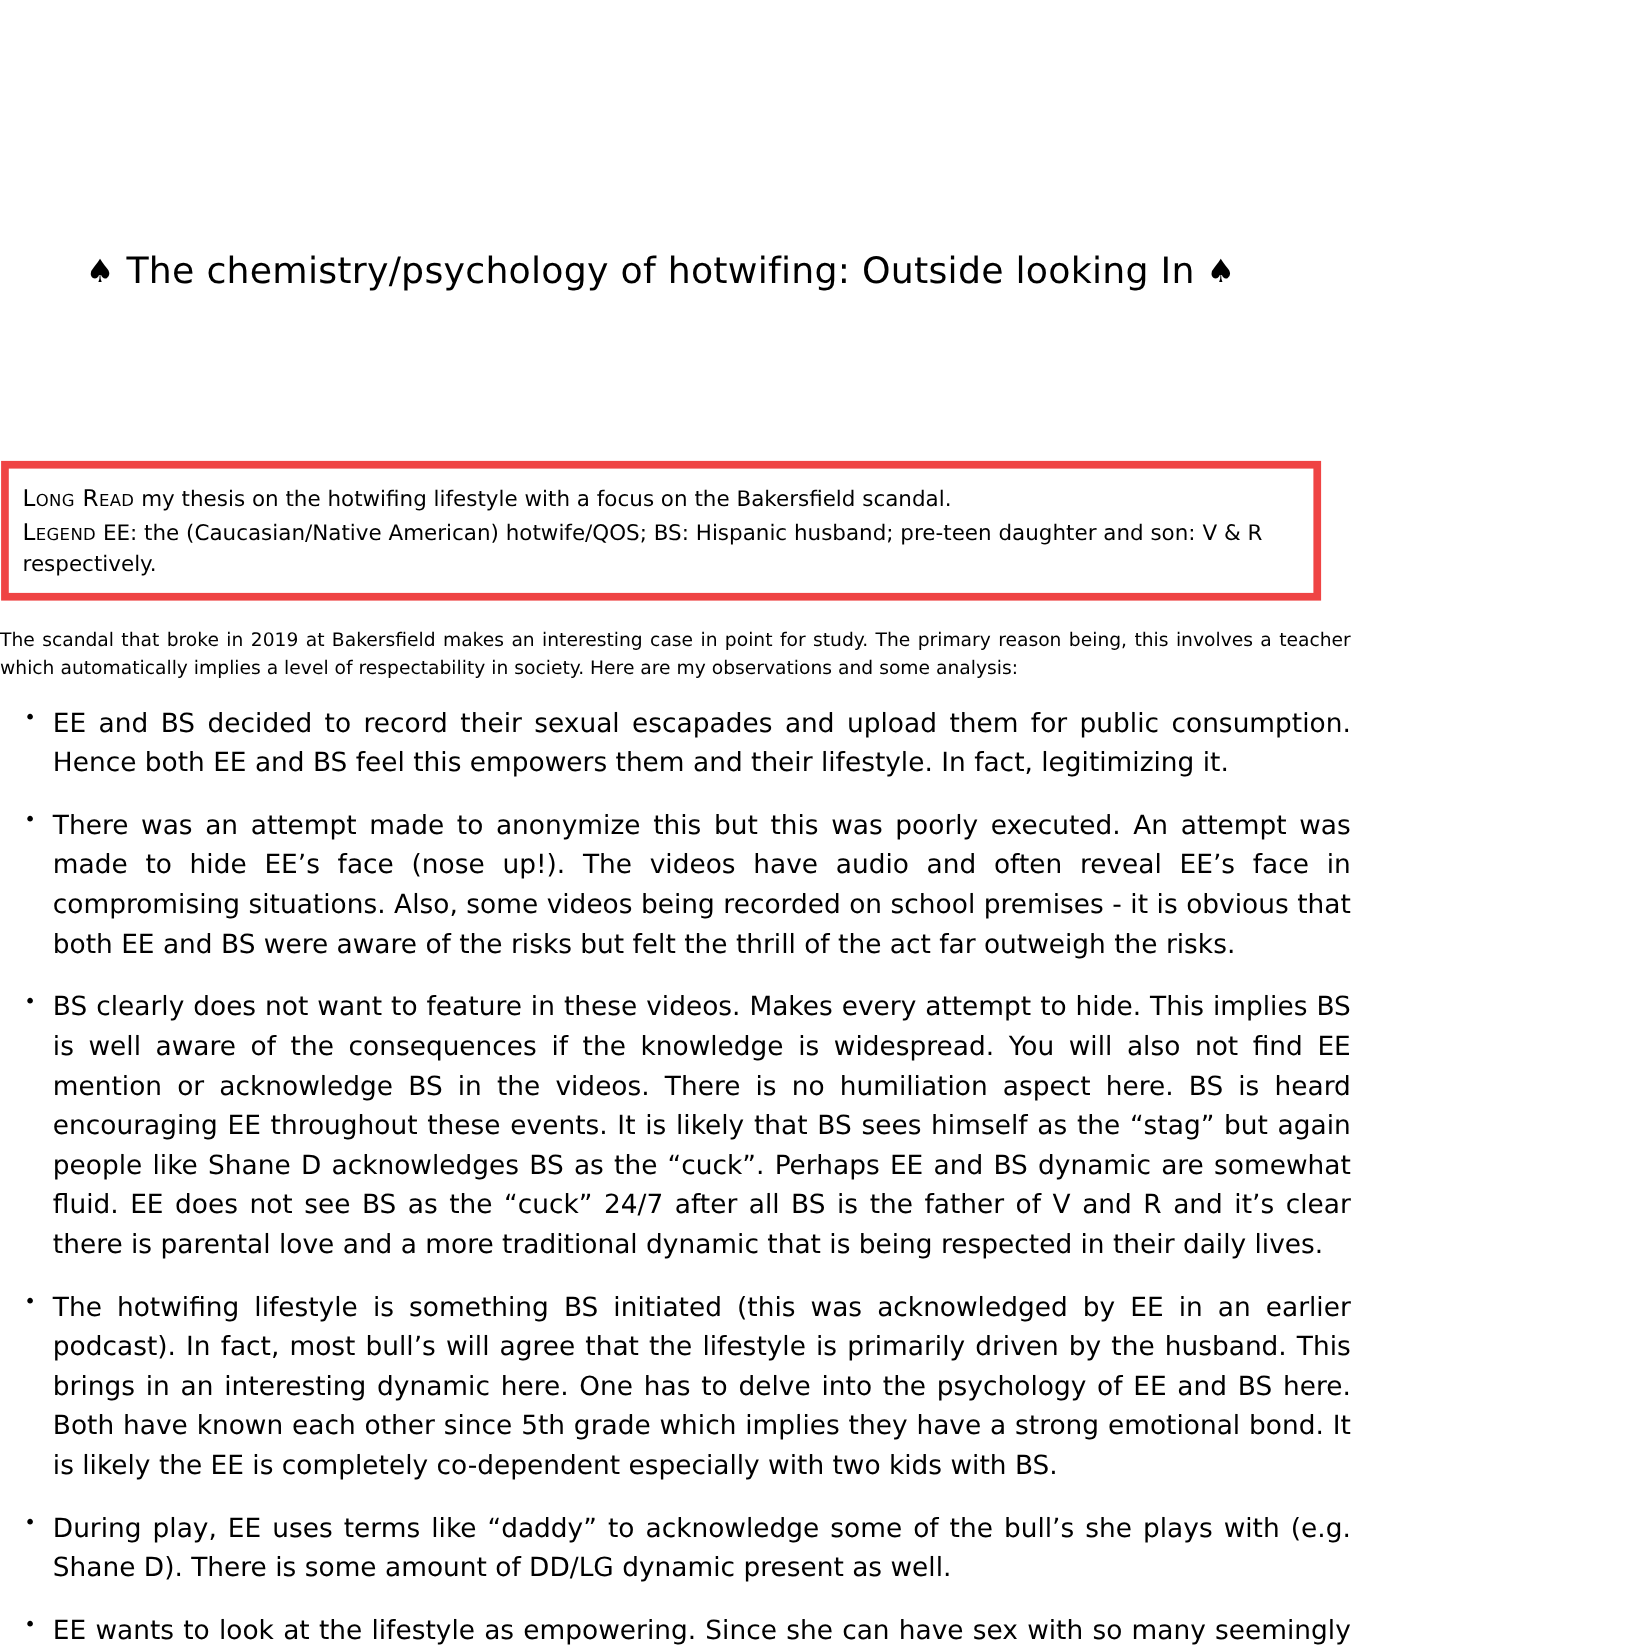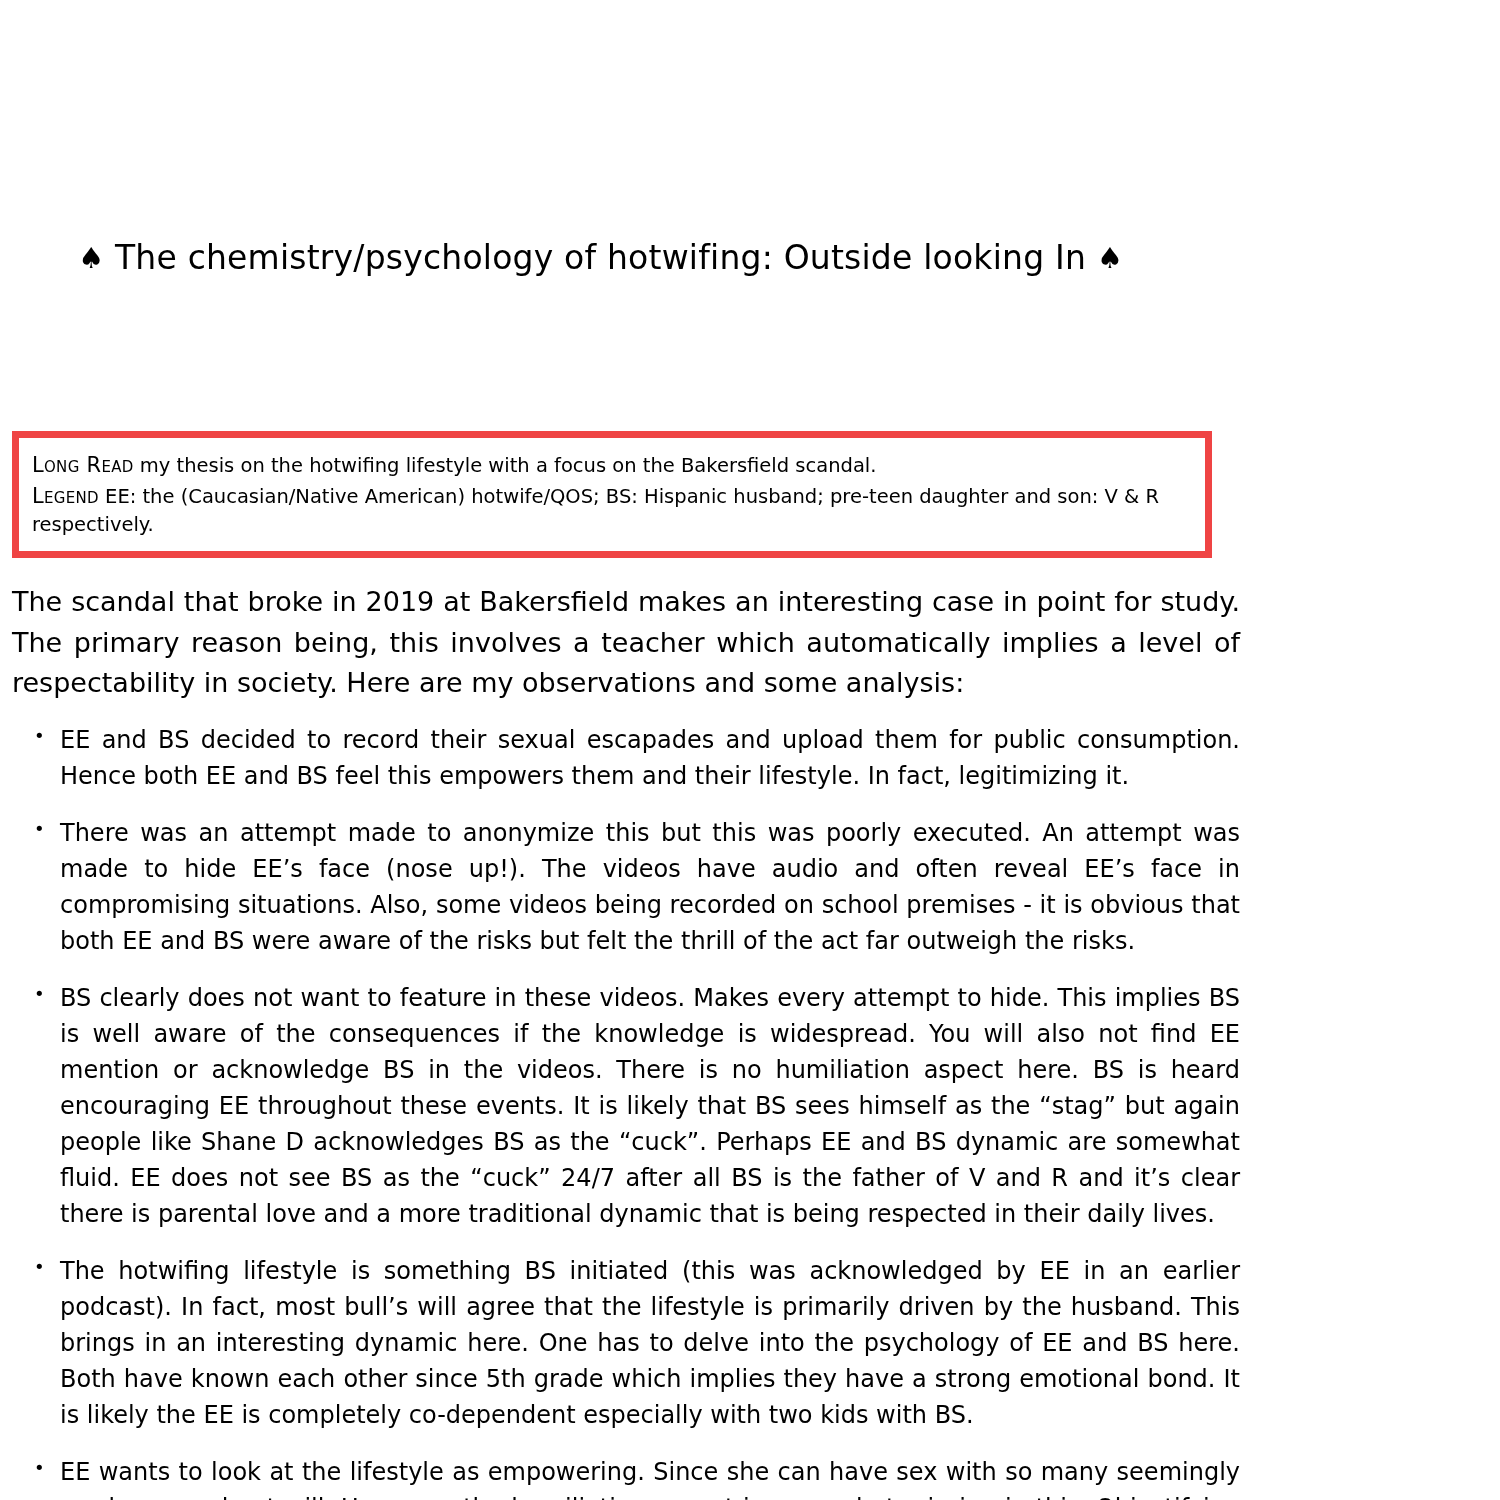--- a/index.html
+++ b/index.html
@@ -12,21 +12,21 @@
     height: 1500px;
     font-family: "DejaVu Sans", sans-serif;
     color: #000000;
     overflow: hidden;
   }
   .page {
     position: relative;
     width: 1201px;
     height: 1500px;
     box-sizing: border-box;
-    padding: 12px;
+    padding: 0;
   }
   .doc-title {
     text-align: center;
     font-size: 33px;
     font-weight: normal;
     letter-spacing: 0.2px;
     margin: 0;
     padding-top: 228px;
     line-height: 1.1;
   }
@@ -49,21 +49,21 @@
     font-size: 21px;
     letter-spacing: 0.3px;
   }
   .abstract-line {
     margin: 0;
   }
   .body-text {
     width: 1228px;
     margin: 0 auto;
     margin-top: 24px;
-    font-size: 27px;
+    font-size: 17px;
     line-height: 1.5;
     text-align: justify;
   }
   .intro-para {
     margin: 0;
     text-align: justify;
   }
   ul.bullets {
     width: 1180px;
     margin: 0 auto;
@@ -108,17 +108,18 @@
 
   <div class="body-text">
     <p class="intro-para">The scandal that broke in 2019 at Bakersfield makes an interesting case in point for study. The primary reason being, this involves a teacher which automatically implies a level of respectability in society. Here are my observations and some analysis:</p>
   </div>
 
   <ul class="bullets">
     <li>EE and BS decided to record their sexual escapades and upload them for public consumption. Hence both EE and BS feel this empowers them and their lifestyle. In fact, legitimizing it.</li>
     <li>There was an attempt made to anonymize this but this was poorly executed. An attempt was made to hide EE’s face (nose up!). The videos have audio and often reveal EE’s face in compromising situations. Also, some videos being recorded on school premises - it is obvious that both EE and BS were aware of the risks but felt the thrill of the act far outweigh the risks.</li>
     <li>BS clearly does not want to feature in these videos. Makes every attempt to hide. This implies BS is well aware of the consequences if the knowledge is widespread. You will also not find EE mention or acknowledge BS in the videos. There is no humiliation aspect here. BS is heard encouraging EE throughout these events. It is likely that BS sees himself as the “stag” but again people like Shane D acknowledges BS as the “cuck”. Perhaps EE and BS dynamic are somewhat fluid. EE does not see BS as the “cuck” 24/7 after all BS is the father of V and R and it’s clear there is parental love and a more traditional dynamic that is being respected in their daily lives.</li>
     <li>The hotwifing lifestyle is something BS initiated (this was acknowledged by EE in an earlier podcast). In fact, most bull’s will agree that the lifestyle is primarily driven by the husband. This brings in an interesting dynamic here. One has to delve into the psychology of EE and BS here. Both have known each other since 5th grade which implies they have a strong emotional bond. It is likely the EE is completely co-dependent especially with two kids with BS.</li>
+    <li>During play, EE uses terms like “daddy” to acknowledge some of the bull’s she plays with (e.g. Shane D). There is some amount of DD/LG dynamic present as well.</li>
     <li>EE wants to look at the lifestyle as empowering. Since she can have sex with so many seemingly random people at will. However, the humiliation aspect is somewhat missing in this. Objectifying the men as bulls can somewhat dehumanize the people involved. But make no mistake, these random men are completely dominating and using EE in these encounters. She obviously suffers from low self-esteem and this sort of justification is a typical “way out” to legitimize this lifestyle.</li>
 
   </ul>
 
 </div>
 
 </body></html>

